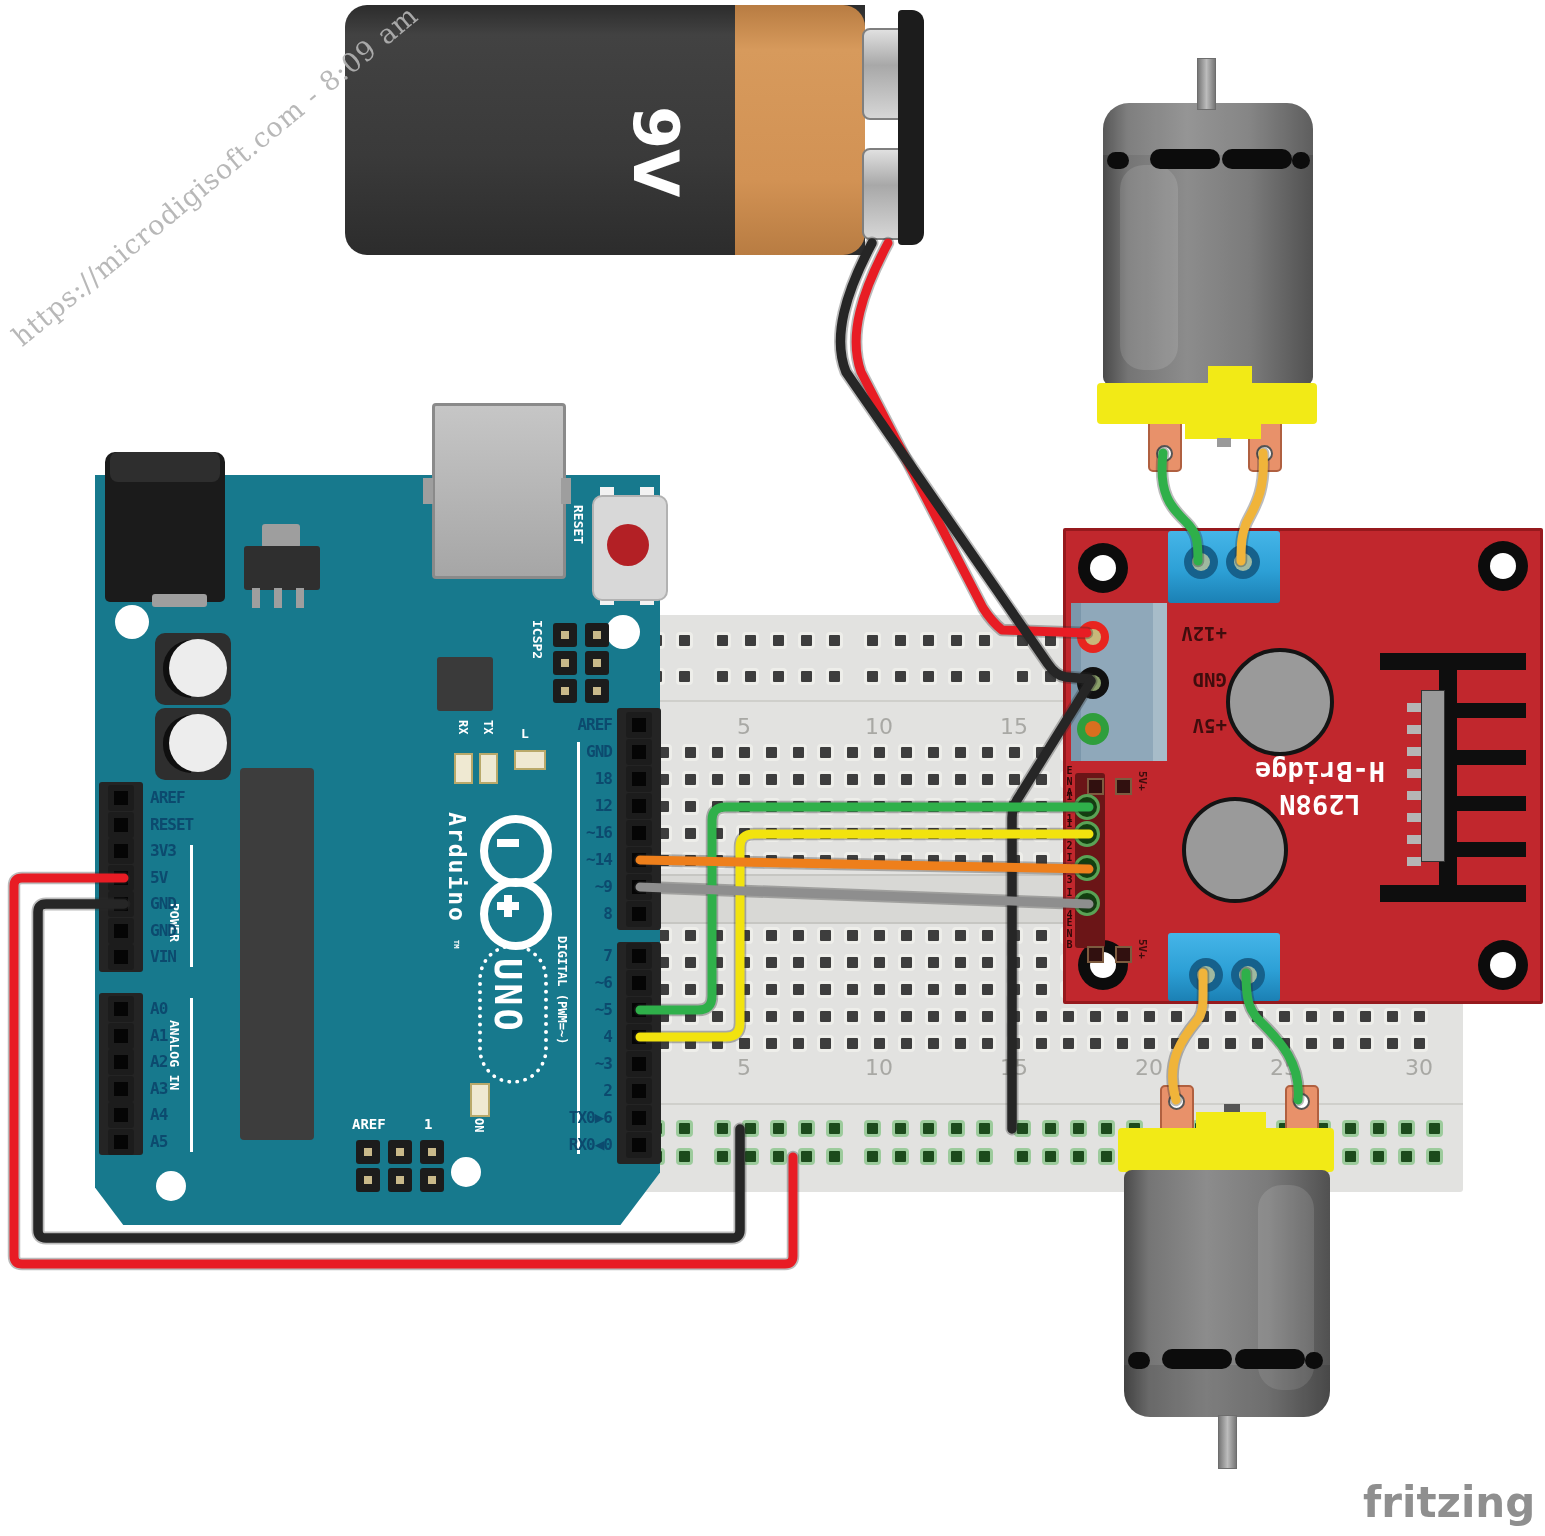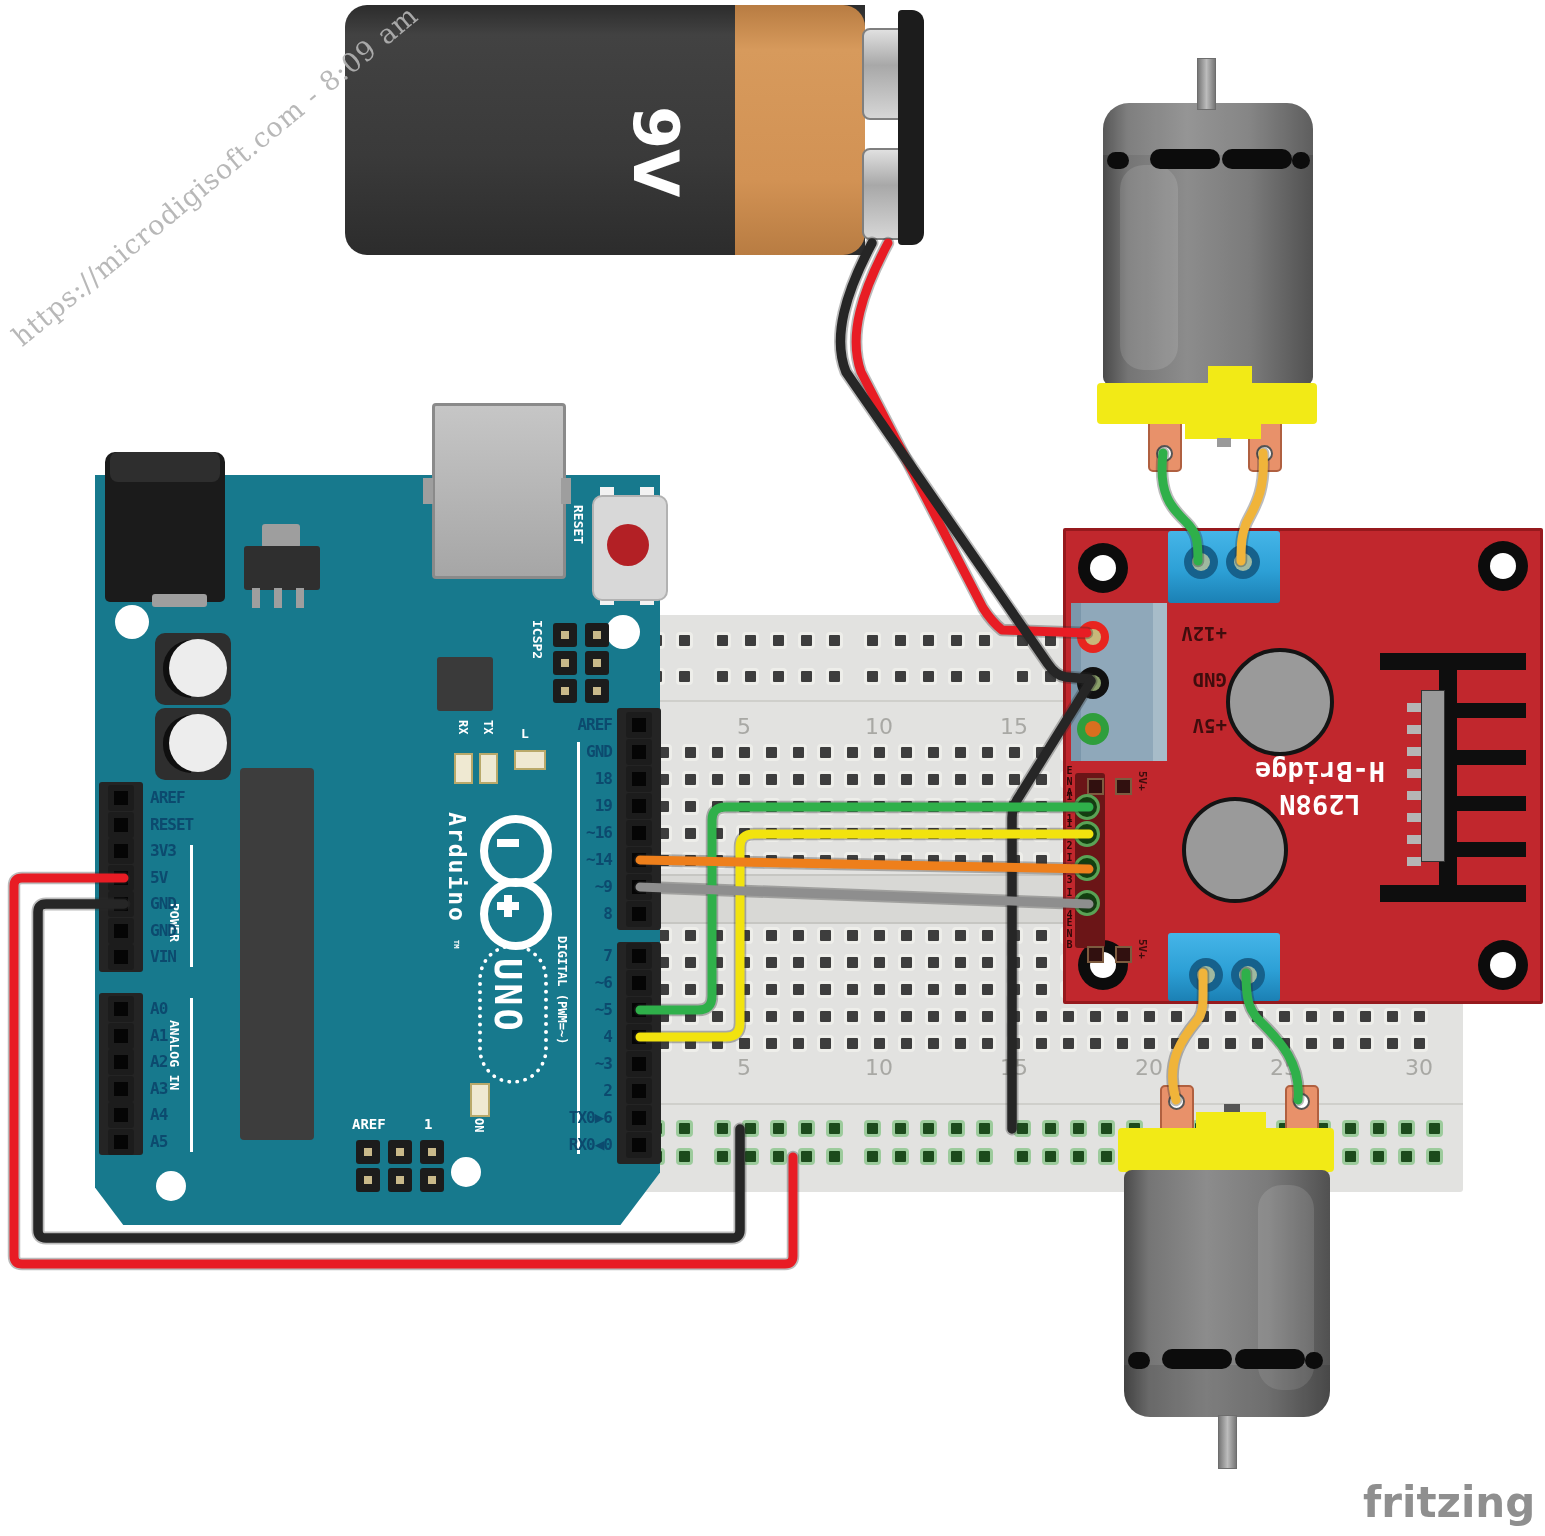--- a/index.html
+++ b/index.html
@@ -697,21 +697,21 @@
     <div class="astrip" style="left: 617px; top: 942px; width: 44px; height: 222px;"></div>
     <div class="astrip" style="left: 99px; top: 782px; width: 44px; height: 190px;"></div>
     <div class="astrip" style="left: 99px; top: 993px; width: 44px; height: 162px;"></div>
     <div class="apin" style="left: 626px; top: 712px;"></div>
     <div class="albl" style="left: 497px; top: 715px; width: 115px; text-align: right;">AREF</div>
     <div class="apin" style="left: 626px; top: 739px;"></div>
     <div class="albl" style="left: 497px; top: 742px; width: 115px; text-align: right;">GND</div>
     <div class="apin" style="left: 626px; top: 766px;"></div>
     <div class="albl" style="left: 497px; top: 769px; width: 115px; text-align: right;">18</div>
     <div class="apin" style="left: 626px; top: 793px;"></div>
-    <div class="albl" style="left: 497px; top: 796px; width: 115px; text-align: right;">19</div>
+    <div class="albl" style="left: 497px; top: 796px; width: 115px; text-align: right;">12</div>
     <div class="apin" style="left: 626px; top: 820px;"></div>
     <div class="albl" style="left: 497px; top: 823px; width: 115px; text-align: right;">~16</div>
     <div class="apin" style="left: 626px; top: 847px;"></div>
     <div class="albl" style="left: 497px; top: 850px; width: 115px; text-align: right;">~14</div>
     <div class="apin" style="left: 626px; top: 874px;"></div>
     <div class="albl" style="left: 497px; top: 877px; width: 115px; text-align: right;">~9</div>
     <div class="apin" style="left: 626px; top: 901px;"></div>
     <div class="albl" style="left: 497px; top: 904px; width: 115px; text-align: right;">8</div>
     <div class="apin" style="left: 626px; top: 943px;"></div>
     <div class="albl" style="left: 497px; top: 946px; width: 115px; text-align: right;">7</div>

